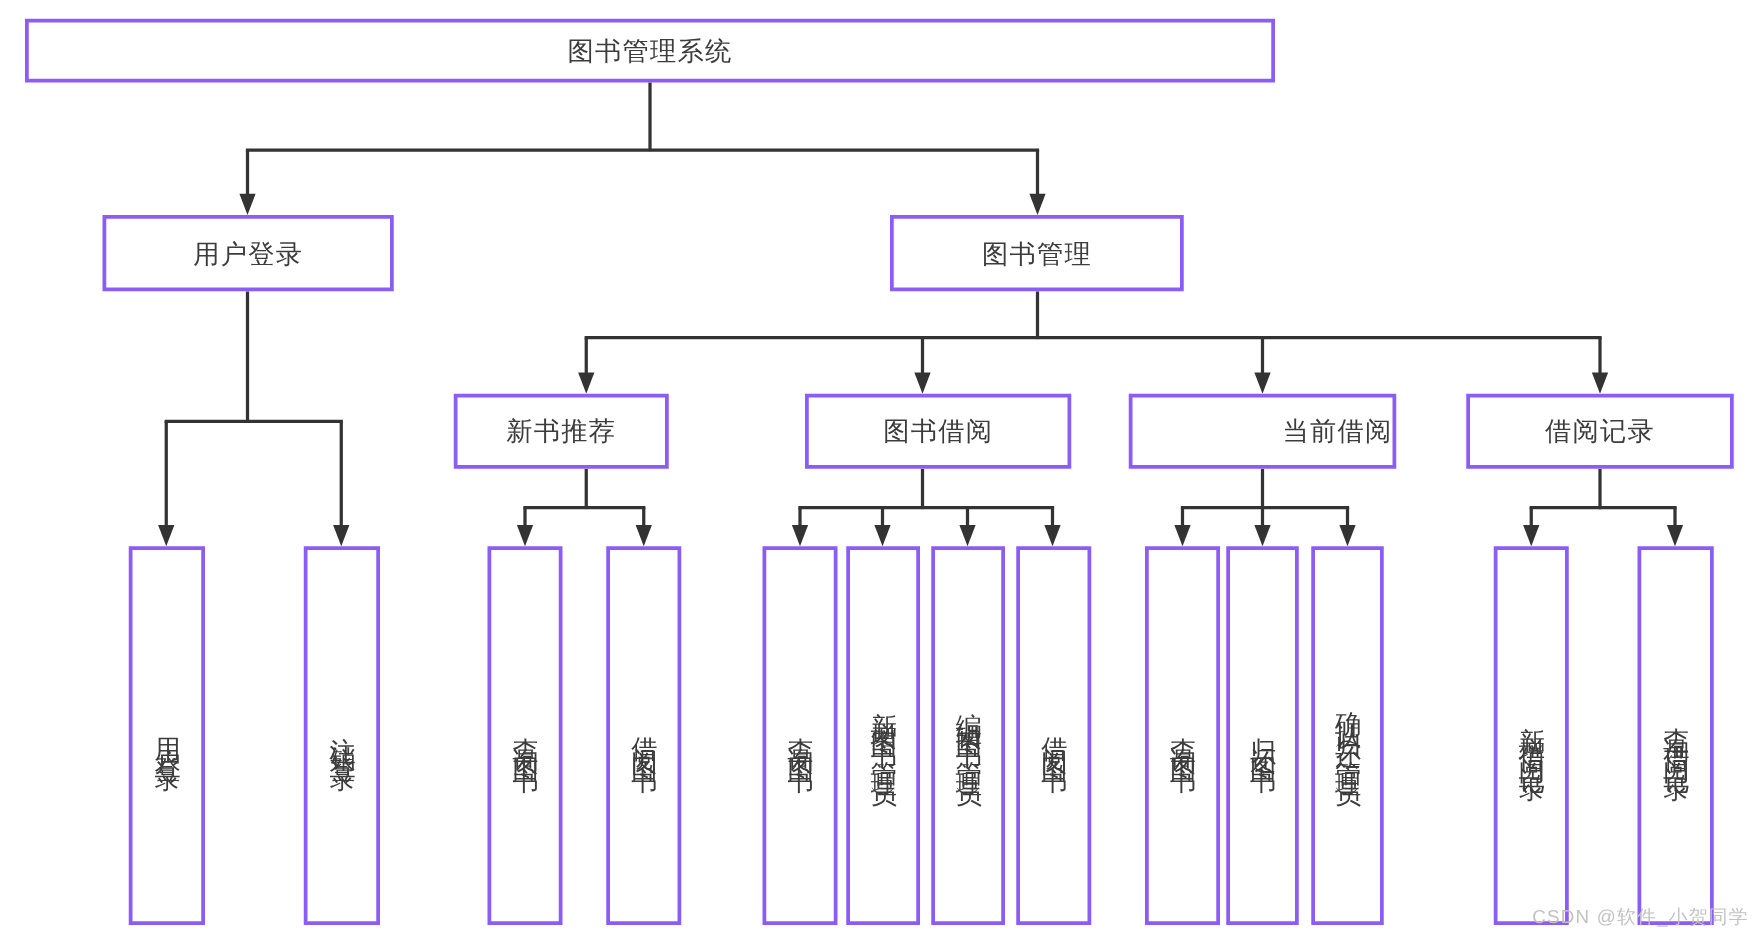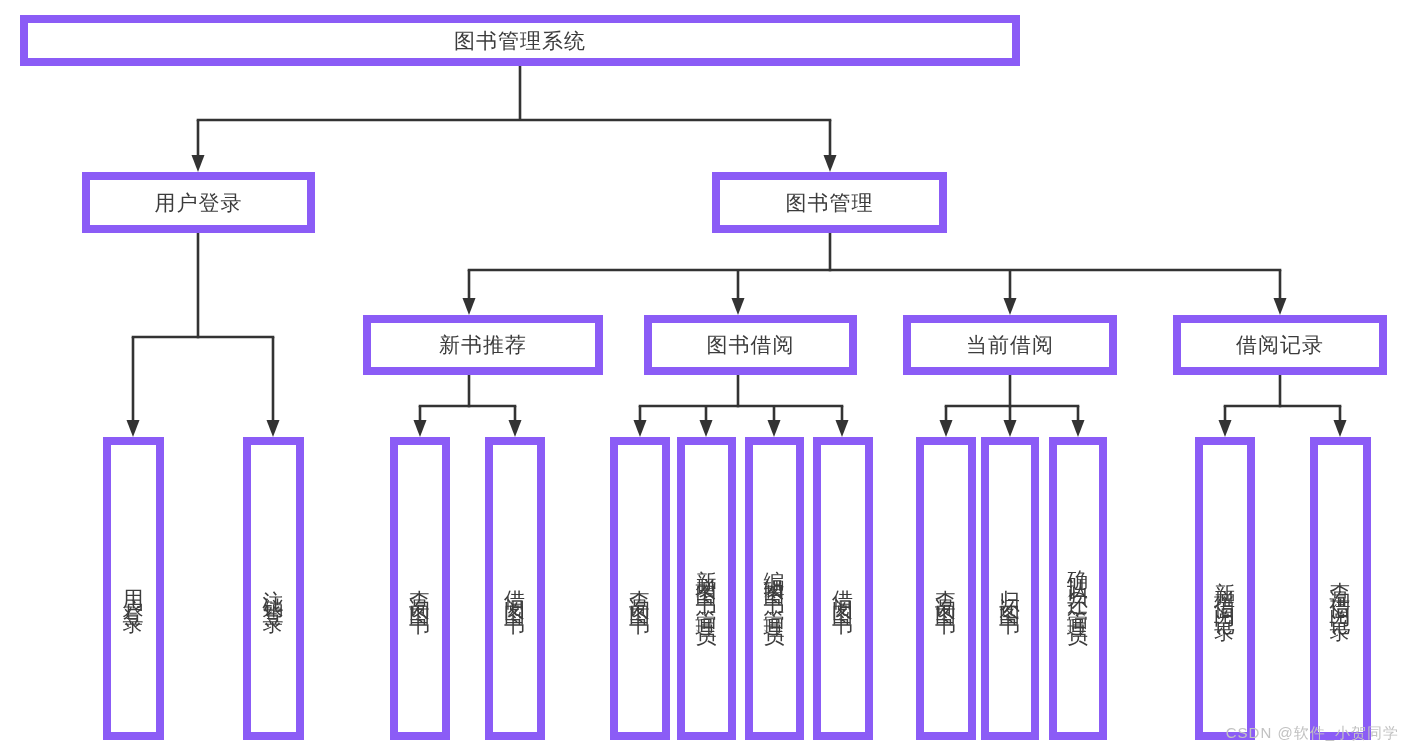--- a/index.html
+++ b/index.html
@@ -7,21 +7,21 @@
     position:relative;
     width:1405px;height:747px;
     background:#ffffff;
     font-family:"Liberation Sans","DejaVu Sans",sans-serif;
     overflow:hidden;
   }
   .wires{position:absolute;left:0;top:0;z-index:1;}
   .node{
     position:absolute;
     box-sizing:border-box;
-    border:8px solid #8b5cf6;
+    border:3px solid #8b5cf6;
     background:#ffffff;
     display:flex;align-items:center;justify-content:center;
     color:#3c3c3c;
     z-index:2;
   }
   .h-node{font-size:21px;letter-spacing:1px;}
   .leaf{top:437px;height:303px;}
   .leaf .vtext{
     writing-mode:vertical-rl;
     text-orientation:mixed;
@@ -118,27 +118,27 @@
     <span>图书管理系统</span>
   </div>
 
   <div class="node h-node" style="left:82px;top:172px;width:233px;height:61px;">
     <span>用户登录</span>
   </div>
   <div class="node h-node" style="left:712px;top:172px;width:235px;height:61px;">
     <span>图书管理</span>
   </div>
 
-  <div class="node h-node" style="left:363px;top:315px;width:240px;height:60px;">
+  <div class="node h-node" style="left:363px;top:315px;width:172px;height:60px;">
     <span>新书推荐</span>
   </div>
   <div class="node h-node" style="left:632px;top:315px;width:213px;height:60px;margin-left:12px;">
     <span>图书借阅</span>
   </div>
-  <div class="node h-node" style="left:903px;top:315px;width:214px;height:60px;">
+  <div class="node h-node" style="left:903px;top:315px;width:214px;height:60px;justify-content:flex-end;">
     <span>当前借阅</span>
   </div>
   <div class="node h-node" style="left:1173px;top:315px;width:214px;height:60px;">
     <span>借阅记录</span>
   </div>
 
   <div class="node leaf" style="left:103px;width:61px;">
     <span class="vtext">用户登录</span>
   </div>
   <div class="node leaf" style="left:243px;width:61px;">

